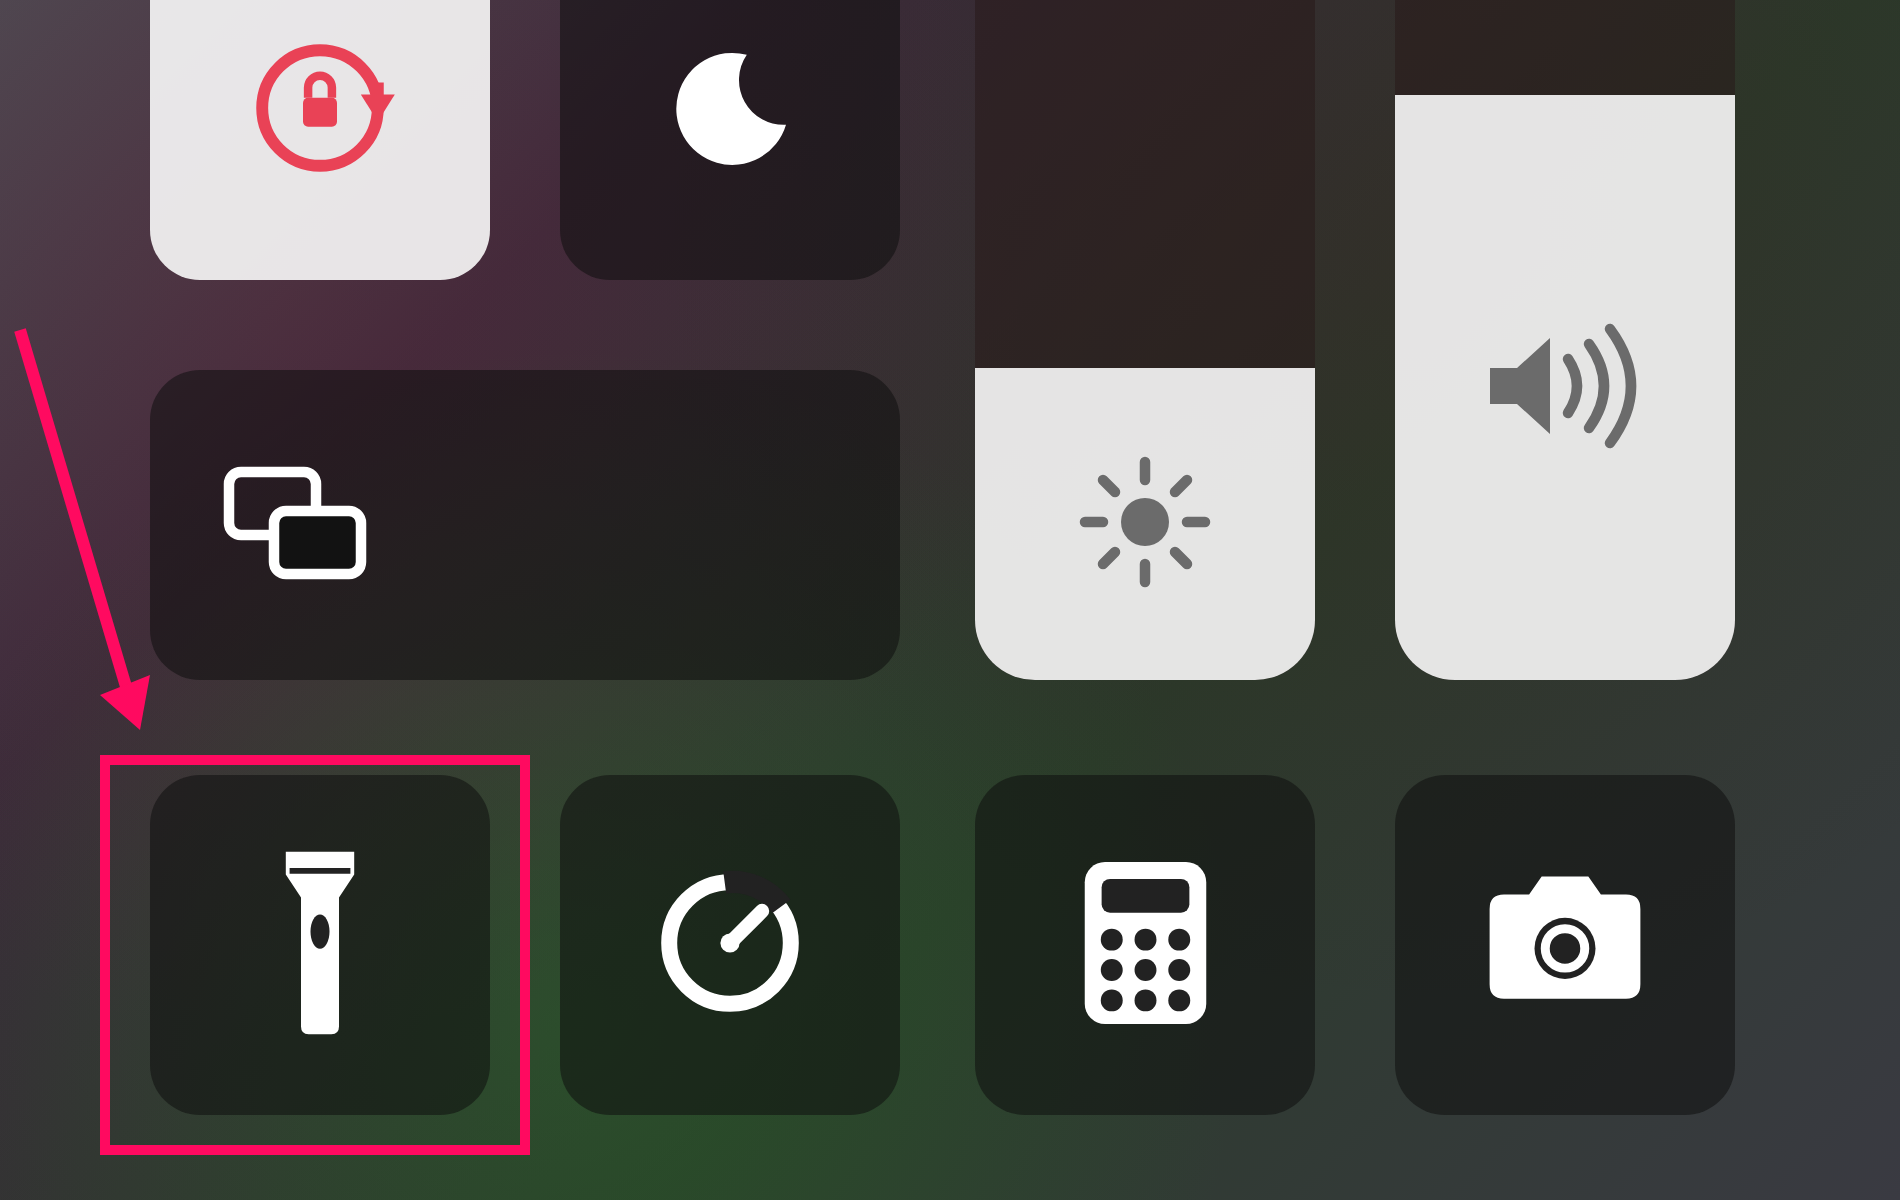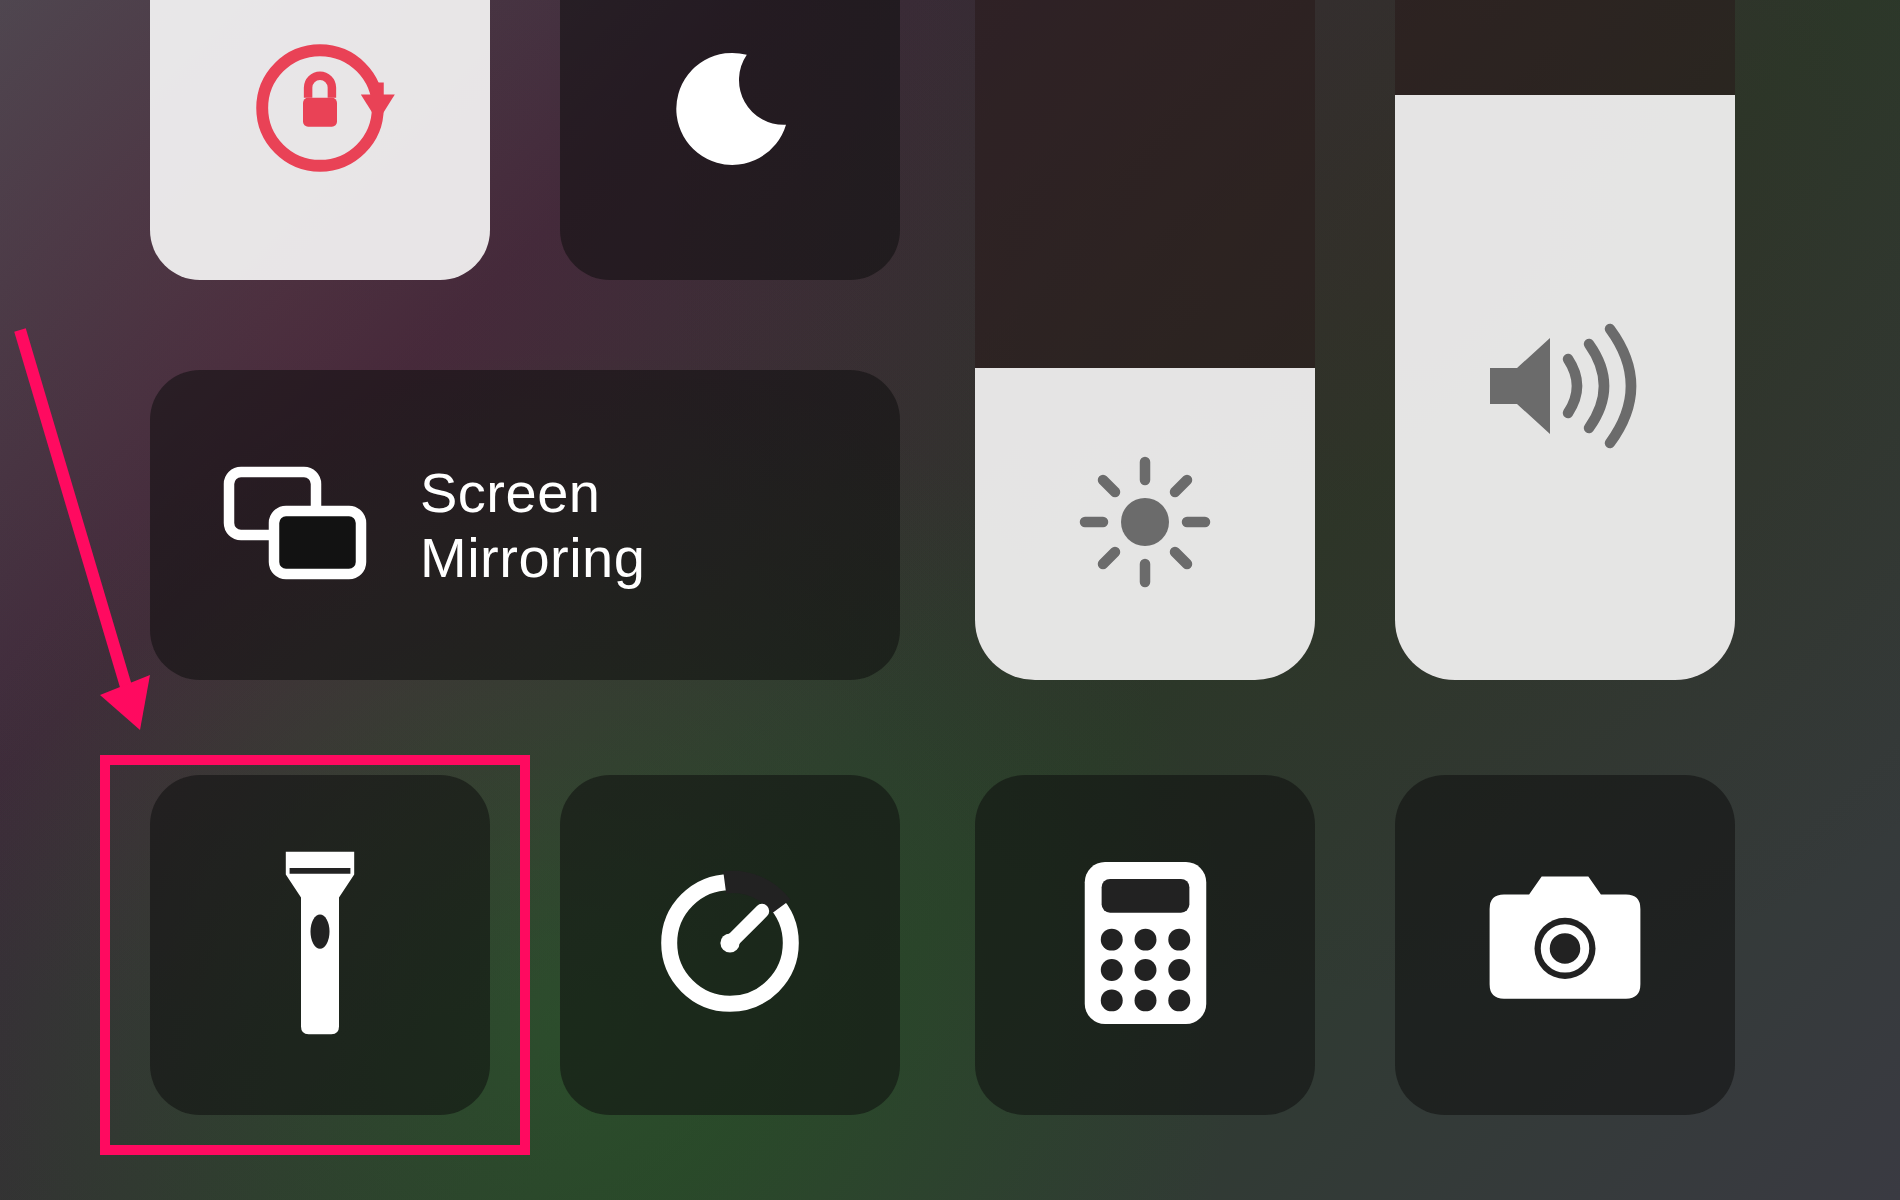--- a/index.html
+++ b/index.html
@@ -174,22 +174,20 @@
     </div>
   </div>
 
   <div class="tile tile-dark screen-mirroring">
     <span>
       <svg width="150" height="120" viewBox="0 0 100 80">
         <rect x="6" y="6" width="58" height="42" rx="8" fill="none" stroke="#fff" stroke-width="7"></rect>
         <rect x="36" y="32" width="58" height="42" rx="8" fill="#121212" stroke="#fff" stroke-width="7"></rect>
       </svg>
     </span>
-    <span class="label">Screen
-Mirroring</span>
   </div>
 
   <div class="tile tile-dark flashlight">
     <span>
       <svg width="120" height="190" viewBox="0 0 60 100">
         <path d="M 12 2 H 48 V 14 L 40 26 V 94 Q 40 98 36 98 H 24 Q 20 98 20 94 V 26 L 12 14 Z" fill="#fff"></path>
         <ellipse cx="30" cy="44" rx="5" ry="9" fill="#222"></ellipse>
         <line x1="14" y1="12" x2="46" y2="12" stroke="#222" stroke-width="3"></line>
       </svg>
     </span>

